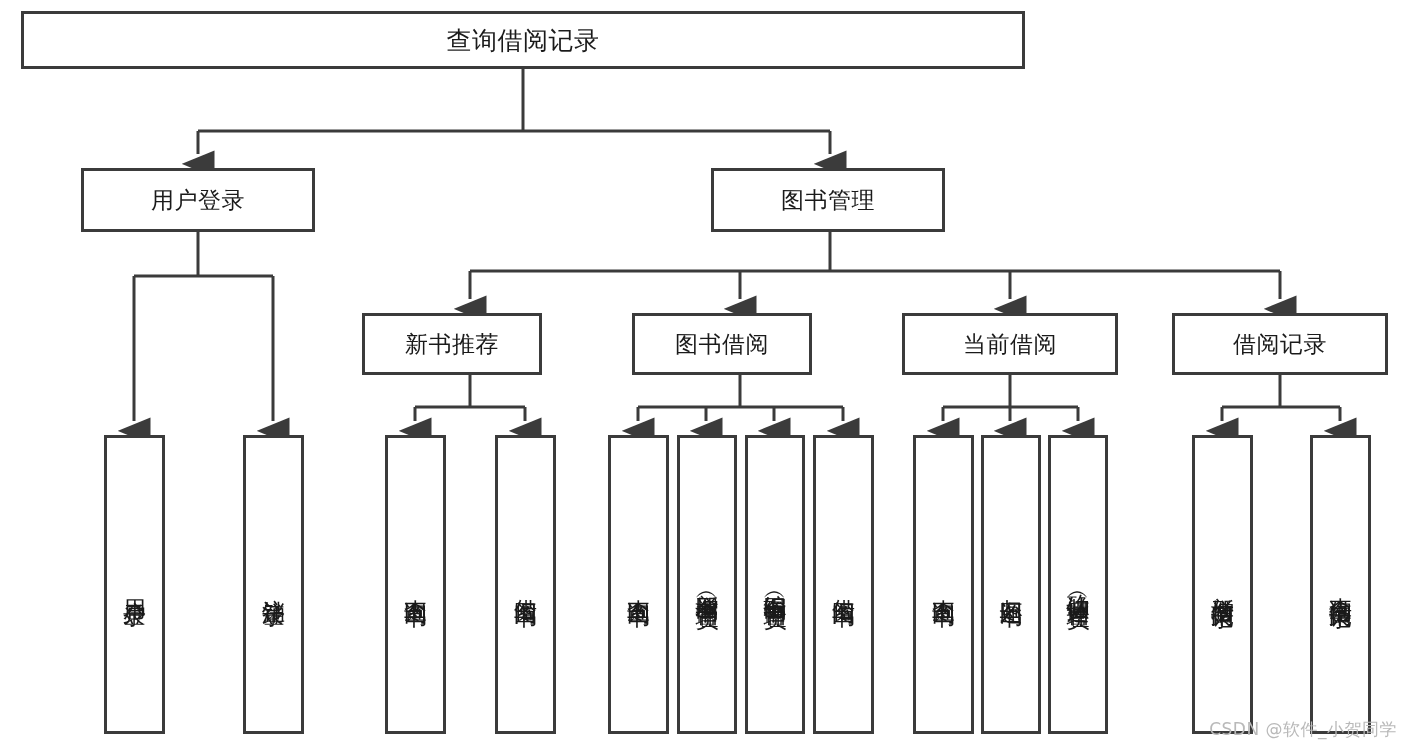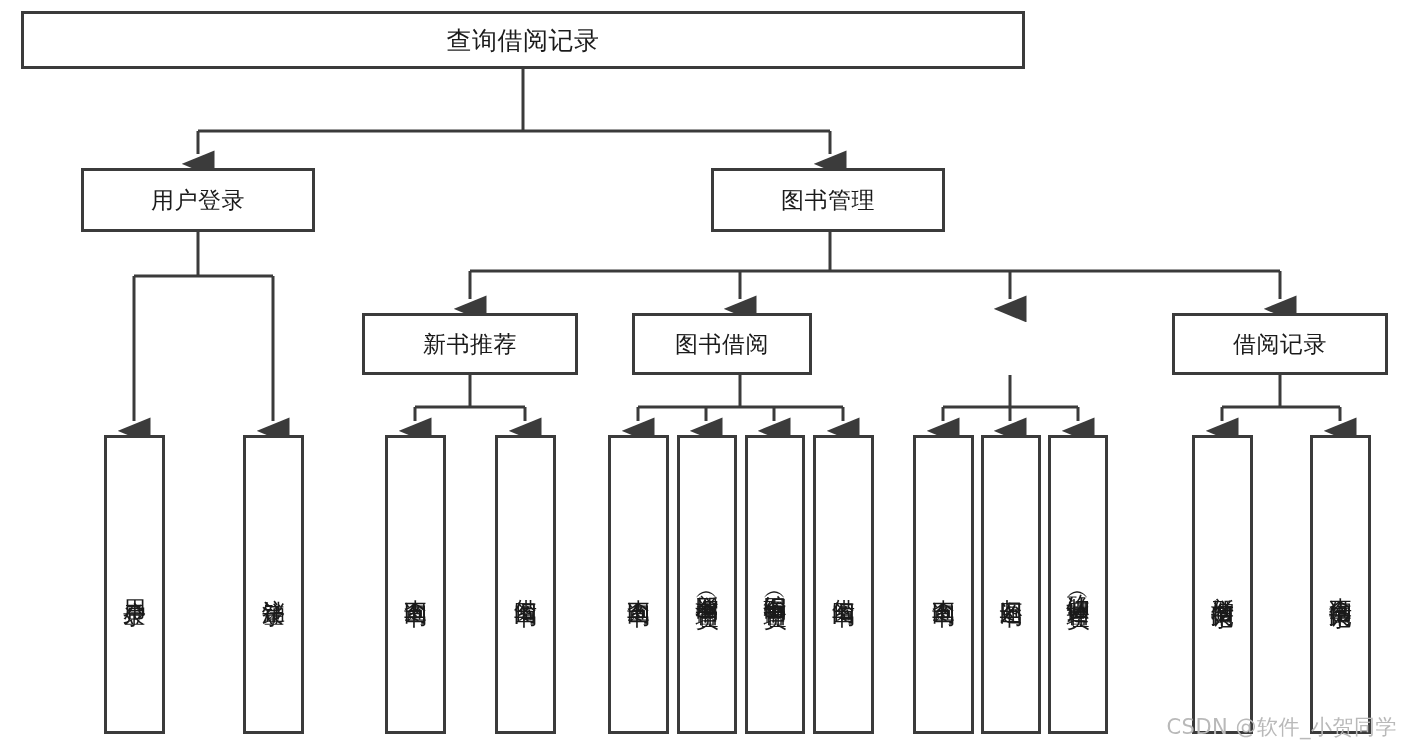--- a/index.html
+++ b/index.html
@@ -56,21 +56,21 @@
     line-height:1.0;
     letter-spacing:2px;
     white-space:nowrap;
     max-height:100%;
   }
   
   #watermark{
     position:absolute;
     right:8px;
     bottom:6px;
-    font-size:21px;
+    font-size:17px;
     color:#b9b9b9;
     letter-spacing:0.5px;
     white-space:nowrap;
     user-select:none;
   }
 </style>
 </head>
 <body>
 
 <div id="canvas">
@@ -130,28 +130,31 @@
   </div>
 
   <div class="node branch" style="left:81px;top:168px;width:234px;height:64px;">
     <span class="label">用户登录</span>
   </div>
 
   <div class="node branch" style="left:711px;top:168px;width:234px;height:64px;">
     <span class="label">图书管理</span>
   </div>
 
-  <div class="node branch" style="left:362px;top:313px;width:216px;height:62px;">
+  <div class="node branch" style="left:362px;top:313px;width:180px;height:62px;">
     <span class="label">新书推荐</span>
   </div>
 
   <div class="node branch" style="left:632px;top:313px;width:180px;height:62px;">
     <span class="label">图书借阅</span>
   </div>
 
+  <div class="node branch" style="left:902px;top:313px;width:216px;height:62px;">
+    <span class="label">当前借阅</span>
+  </div>
 
   <div class="node branch" style="left:1172px;top:313px;width:216px;height:62px;">
     <span class="label">借阅记录</span>
   </div>
 
   <div class="node leaf" style="left:104px;top:435px;width:61px;height:299px;">
     <span class="label">用户登录</span>
   </div>
 
   <div class="node leaf" style="left:243px;top:435px;width:61px;height:299px;">

